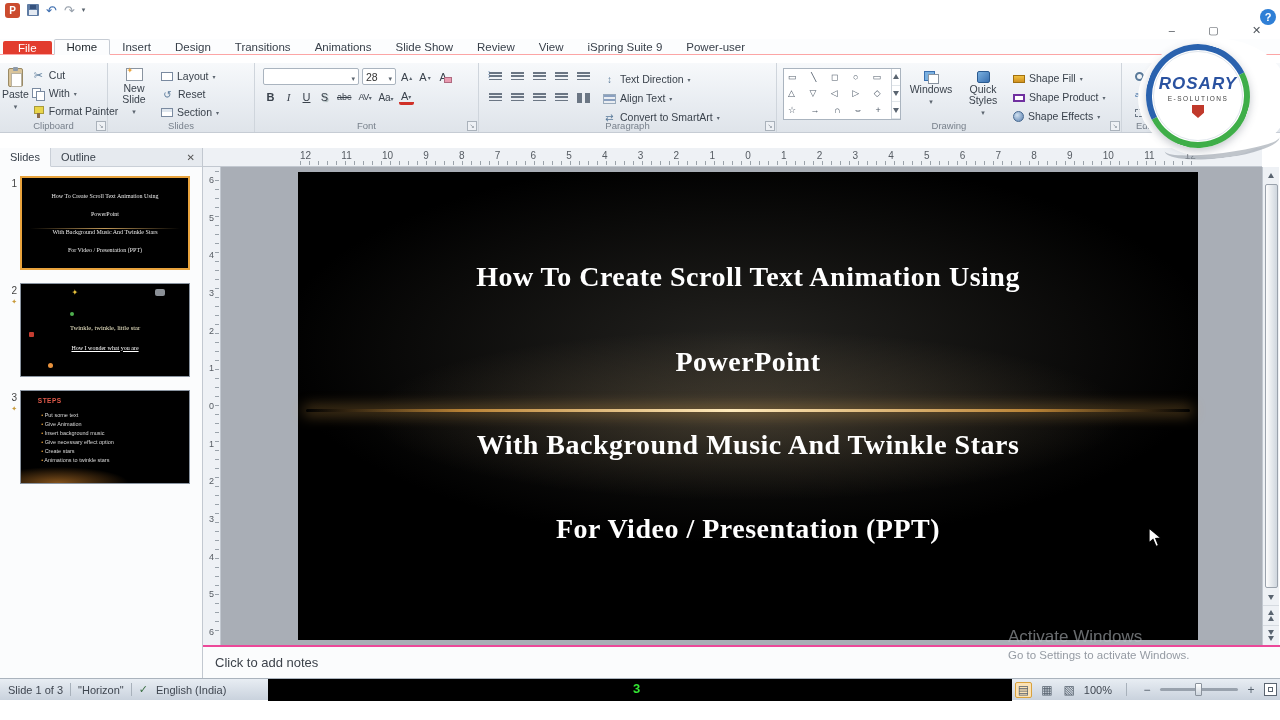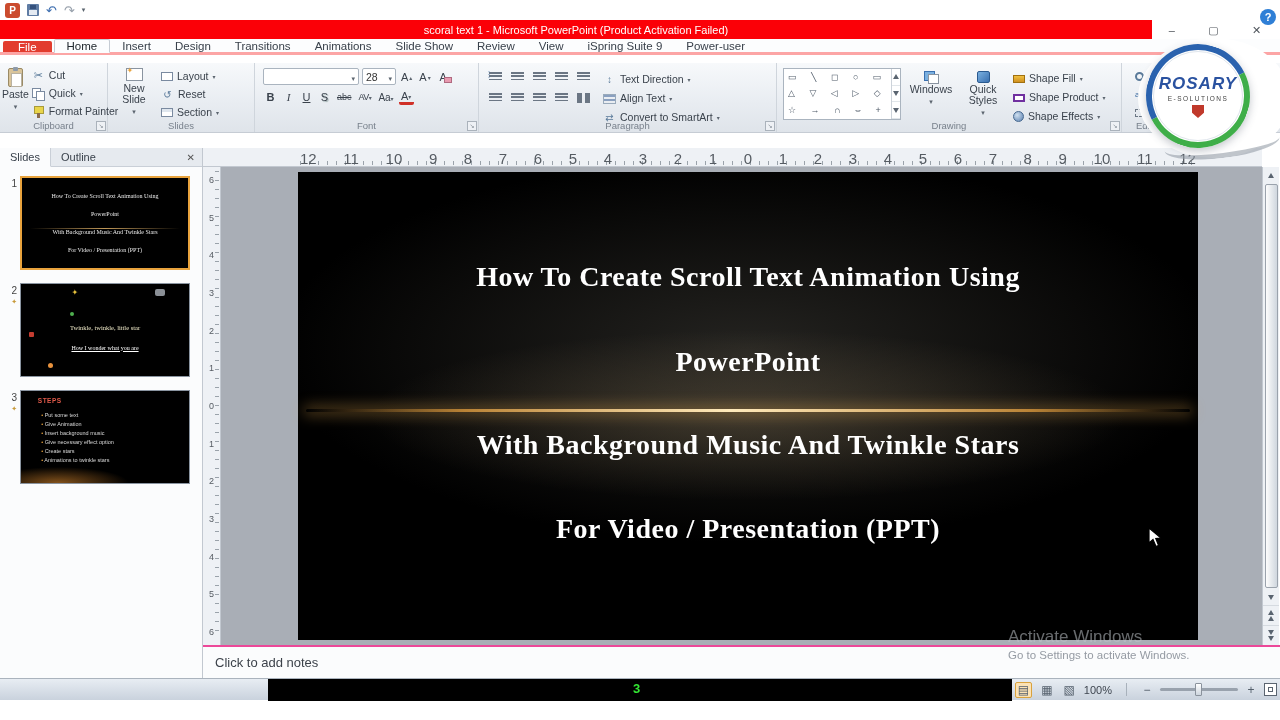--- a/index.html
+++ b/index.html
@@ -15,21 +15,21 @@
   .qat-undo{color:#3f6fb0;font-size:13px;line-height:13px;}
   .qat-redo{color:#98a1ac;font-size:13px;line-height:13px;}
   .qat-drop{color:#5a646e;font-size:7px;}
   .titlebar{position:absolute;top:20px;left:0;width:1152px;height:19px;background:#fb0007;display:flex;align-items:center;justify-content:center;z-index:5;}
   .titlebar-text{color:#fff;font-size:11px;white-space:nowrap;}
   .win-controls{position:absolute;top:21px;left:1152px;width:126px;height:18px;display:flex;justify-content:space-around;align-items:center;color:#4e545b;font-size:11px;z-index:6;}
   .win-controls span{cursor:default;}
   .help-badge{position:absolute;top:9px;left:1260px;width:16px;height:16px;border-radius:50%;background:#2f7fd6;color:#fff;font-size:11px;font-weight:bold;text-align:center;line-height:16px;z-index:60;}
 
   
-  .ribbon-tabs{position:absolute;top:39px;left:0;width:1280px;height:16px;background:#fcfdfe;border-bottom:3px solid #fca5a5;display:flex;align-items:stretch;padding-left:3px;z-index:4;}
+  .ribbon-tabs{position:absolute;top:39px;left:0;width:1280px;height:16px;background:#fcfdfe;border-bottom:1px solid #fca5a5;display:flex;align-items:stretch;padding-left:3px;z-index:4;}
   .rtab{padding:0 12px;font-size:11.5px;color:#39414b;display:flex;align-items:center;white-space:nowrap;}
   .rtab.file{background:#e23c2e;color:#fff;margin:2px 2px 0 0;border-radius:2px 2px 0 0;padding:0 15px;}
   .rtab.active{background:#fcfdfe;border:1px solid #c6ccd4;border-bottom:1px solid #fcfdfe;margin-bottom:-1px;border-radius:2px 2px 0 0;color:#22292f;}
 
   
   .ribbon{position:absolute;top:63px;left:0;width:1280px;height:70px;background:linear-gradient(#f7f9fb,#e9edf2 55%,#dfe4ea);border-bottom:1px solid #c6ccd4;display:flex;z-index:3;}
   .rgroup{position:relative;border-right:1px solid #cfd5dc;height:100%;padding:2px 2px 12px 2px;}
   .rgroup-label{position:absolute;bottom:0;left:0;right:0;text-align:center;font-size:9.5px;color:#78818c;height:12px;line-height:12px;}
   .dlg{position:absolute;right:1px;bottom:1px;width:10px;height:10px;border:1px solid #aab2bb;background:#eef1f5;color:#78818c;font-size:6px;line-height:8px;text-align:center;}
   .dlg::after{content:'↘';}
@@ -125,21 +125,21 @@
   .swoosh{position:absolute;top:130px;left:1164px;width:116px;height:28px;border-radius:50%;border-bottom:5px solid rgba(150,158,168,.6);transform:rotate(-7deg);z-index:39;}
   .logo{position:absolute;top:44px;left:1146px;width:104px;height:104px;border-radius:50%;background:#fff;z-index:40;display:flex;flex-direction:column;align-items:center;justify-content:center;box-shadow:0 3px 8px rgba(60,70,90,.3);}
   .logo::before{content:'';position:absolute;inset:0;border-radius:50%;border:6px solid #2a62ae;border-right-color:#3fae49;border-bottom-color:#3fae49;transform:rotate(18deg);}
   .logo::after{content:'';position:absolute;inset:7px;border-radius:50%;border:1px solid #dfe5ec;}
   .logo-name{font-size:17px;font-weight:bold;font-style:italic;color:#2a52a0;letter-spacing:1px;z-index:1;}
   .logo-sub{font-size:6.5px;color:#444;letter-spacing:1.5px;margin-top:1px;z-index:1;}
   .logo-shield{width:12px;height:13px;background:#c0392b;clip-path:polygon(0 0,100% 0,100% 60%,50% 100%,0 60%);margin-top:3px;z-index:1;}
 
   
   .hruler{position:absolute;top:148px;left:203px;width:1059px;height:19px;background:#eef1f5;border-bottom:1px solid #c2c8d0;z-index:2;}
-  .hruler-numbers{position:absolute;left:97px;top:2px;width:896px;display:flex;justify-content:space-between;font-size:15px;color:#555b62;}
+  .hruler-numbers{position:absolute;left:97px;top:2px;width:896px;display:flex;justify-content:space-between;font-size:10px;color:#555b62;}
   .hticks{position:absolute;left:97px;bottom:1px;width:896px;height:4px;background:repeating-linear-gradient(to right,#9aa2aa 0 1px,transparent 1px 9px);}
   .vruler{position:absolute;top:167px;left:203px;width:18px;height:478px;background:#eef1f5;border-right:1px solid #c2c8d0;z-index:2;}
   .vruler-numbers{position:absolute;top:8px;left:0;width:100%;height:462px;display:flex;flex-direction:column;justify-content:space-between;align-items:center;font-size:9px;color:#555b62;}
   .vticks{position:absolute;top:4px;right:1px;width:4px;height:468px;background:repeating-linear-gradient(to bottom,#9aa2aa 0 1px,transparent 1px 9px);}
 
   
   .left-panel{position:absolute;top:148px;left:0;width:203px;height:530px;background:#fbfcfd;border-right:1px solid #c2c8d0;z-index:2;}
   .panel-tabs{height:19px;display:flex;align-items:stretch;background:#e6eaef;border-bottom:1px solid #c9cfd7;font-size:11px;color:#39414b;}
   .ptab{padding:0 10px;display:flex;align-items:center;}
   .ptab.active{background:#fbfcfd;border-right:1px solid #c9cfd7;border-bottom:1px solid #fbfcfd;margin-bottom:-1px;}
@@ -214,23 +214,20 @@
 <div class="app">
 
   <div class="qat">
     <span class="pp-logo">P</span>
     <span class="ic-save"></span>
     <span class="qat-undo">↶</span>
     <span class="qat-redo">↷</span>
     <span class="qat-drop">▾</span>
   </div>
 
-  <div class="titlebar">
-    <span class="titlebar-text">scoral text 1 - Microsoft PowerPoint (Product Activation Failed)</span>
-  </div>
   <div class="win-controls">
     <span>–</span>
     <span>▢</span>
     <span>✕</span>
   </div>
   <div class="help-badge">?</div>
 
   <div class="ribbon-tabs">
     <div class="rtab file">File</div>
     <div class="rtab active">Home</div>
@@ -254,21 +251,21 @@
           <span>Paste</span>
           <span class="bb-caret"></span>
         </div>
         <div class="small-col">
           <div class="sbtn">
             <span class="ic-cut">✂</span>
             <span>Cut</span>
           </div>
           <div class="sbtn">
             <span class="ic-copy"></span>
-            <span>Quick</span>
+            <span>With</span>
             <span class="caret"></span>
           </div>
           <div class="sbtn">
             <span class="ic-painter"></span>
             <span>Format Painter</span>
           </div>
         </div>
       </div>
       <div class="rgroup-label">Clipboard</div>
       <div class="dlg"></div>
@@ -616,20 +613,29 @@
   <div class="notes">
     <span class="notes-text">Click to add notes</span>
   </div>
 
   <div class="watermark">
     <div class="wm1">Activate Windows</div>
     <div class="wm2">Go to Settings to activate Windows.</div>
   </div>
 
   <div class="statusbar">
+    <div class="status-left">
+      <span>Slide 1 of 3</span>
+      <span class="ssep"></span>
+      <span>"Horizon"</span>
+      <span class="ssep"></span>
+      <span class="spell">✓</span>
+      <span style="width:8px"></span>
+      <span>English (India)</span>
+    </div>
     <div class="status-black">
       <span class="overlay-count">3</span>
     </div>
     <div class="status-right">
       <span class="view-ic active">▤</span>
       <span class="view-ic">▦</span>
       <span class="view-ic">▧</span>
       <span class="zoom-label">100%</span>
       <span class="ssep"></span>
       <span class="zbtn">−</span>

